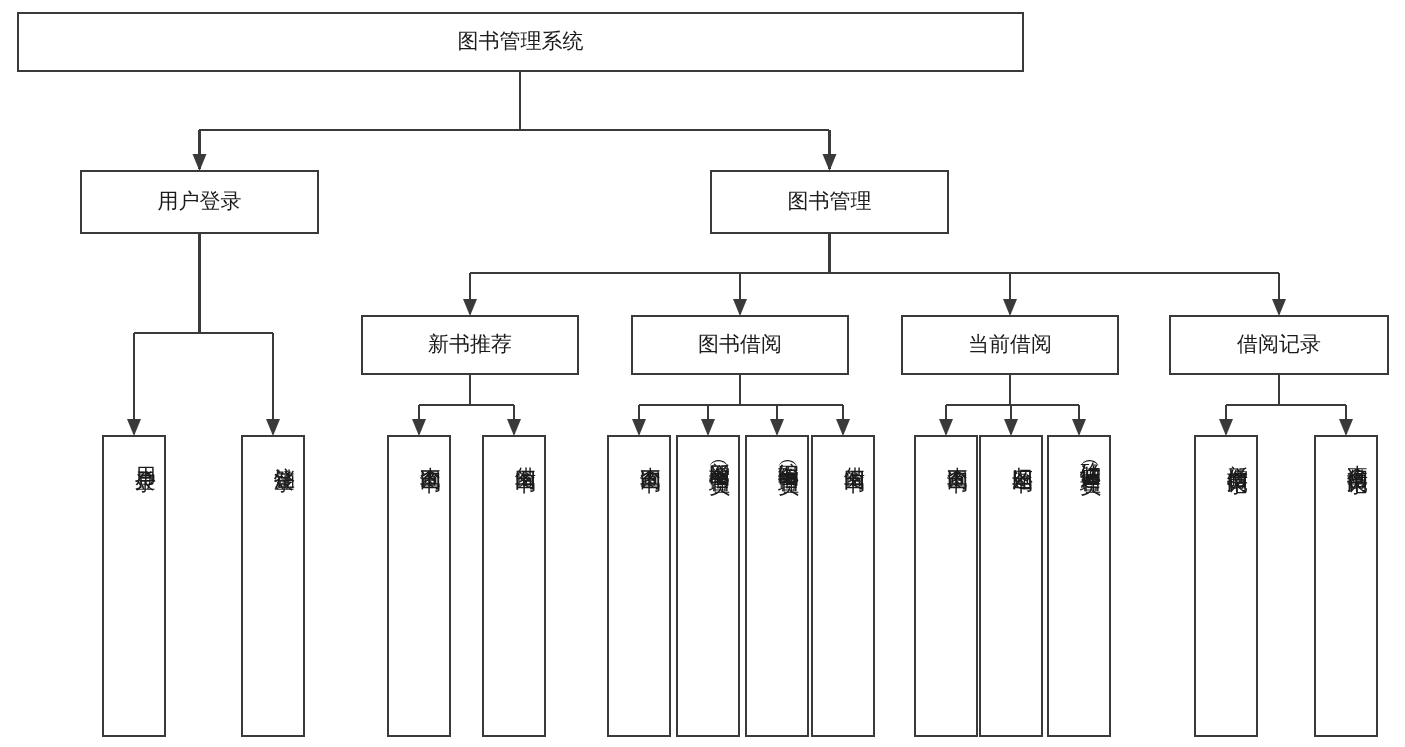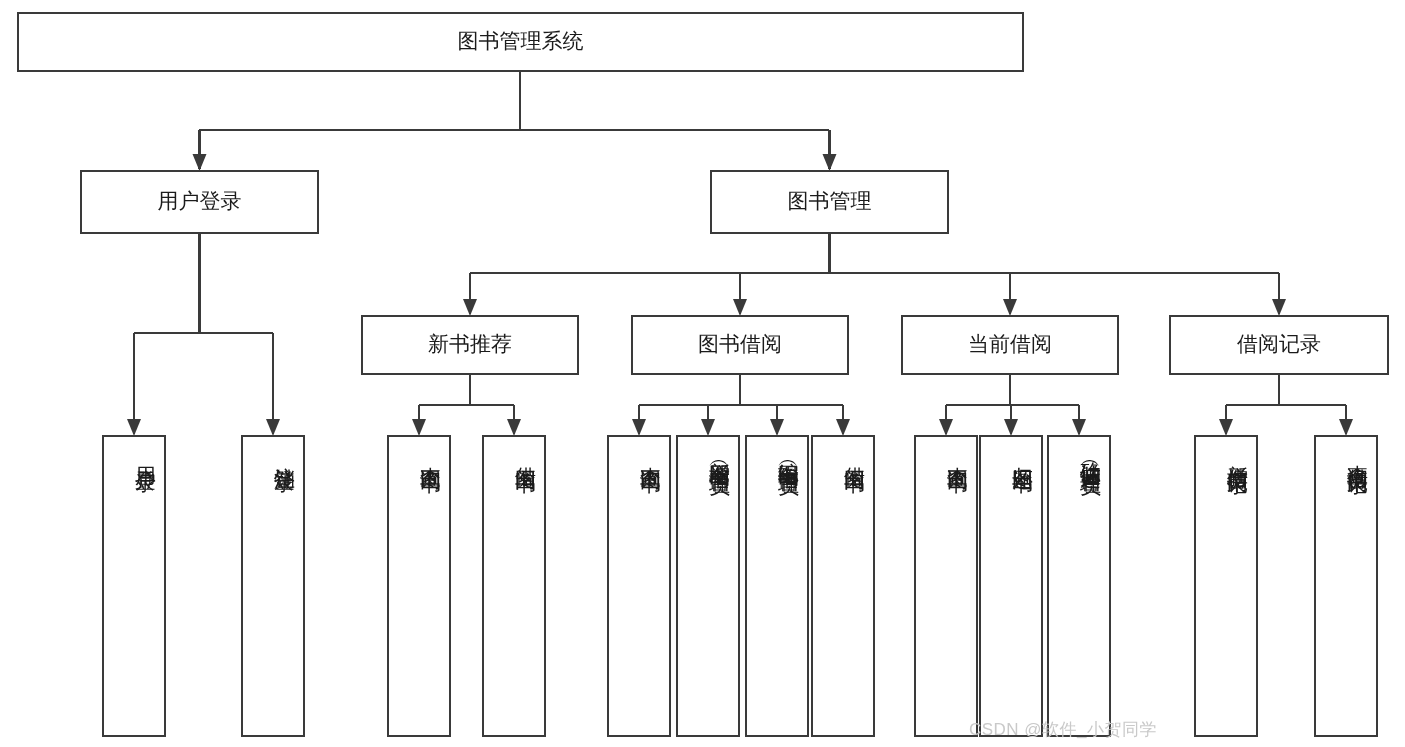--- a/index.html
+++ b/index.html
@@ -206,14 +206,13 @@
         <g>
           <rect x="1195" y="436" width="62" height="300" class="box-rect"></rect>
           <text x="1236" y="454" class="node-label-v" dominant-baseline="hanging" text-anchor="start">新增借阅记录</text>
         </g>
         <g>
           <rect x="1315" y="436" width="62" height="300" class="box-rect"></rect>
           <text x="1356" y="454" class="node-label-v" dominant-baseline="hanging" text-anchor="start">查询借阅记录</text>
         </g>
       </g>
   </svg>
-  <div class="watermark">CSDN @软件_小贺同学</div>
 </div>
 
 </body></html>

